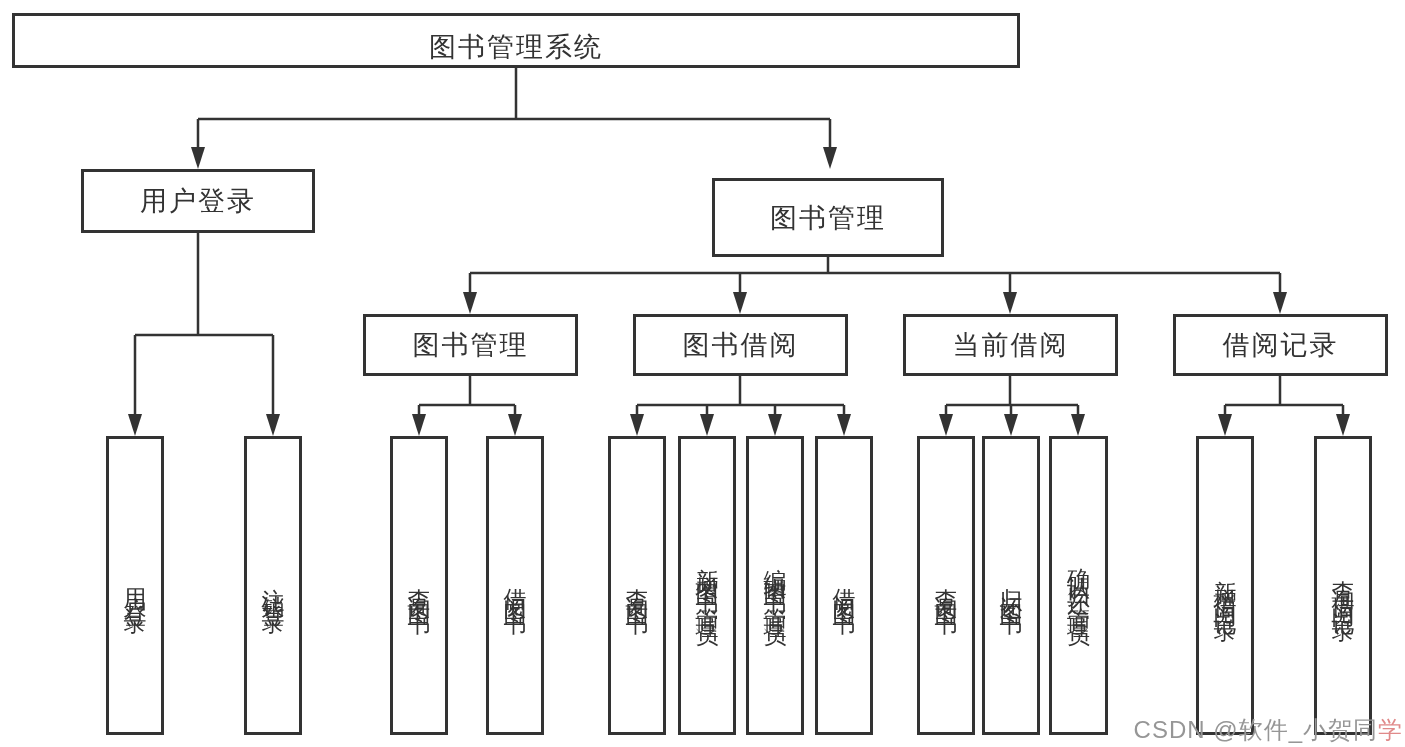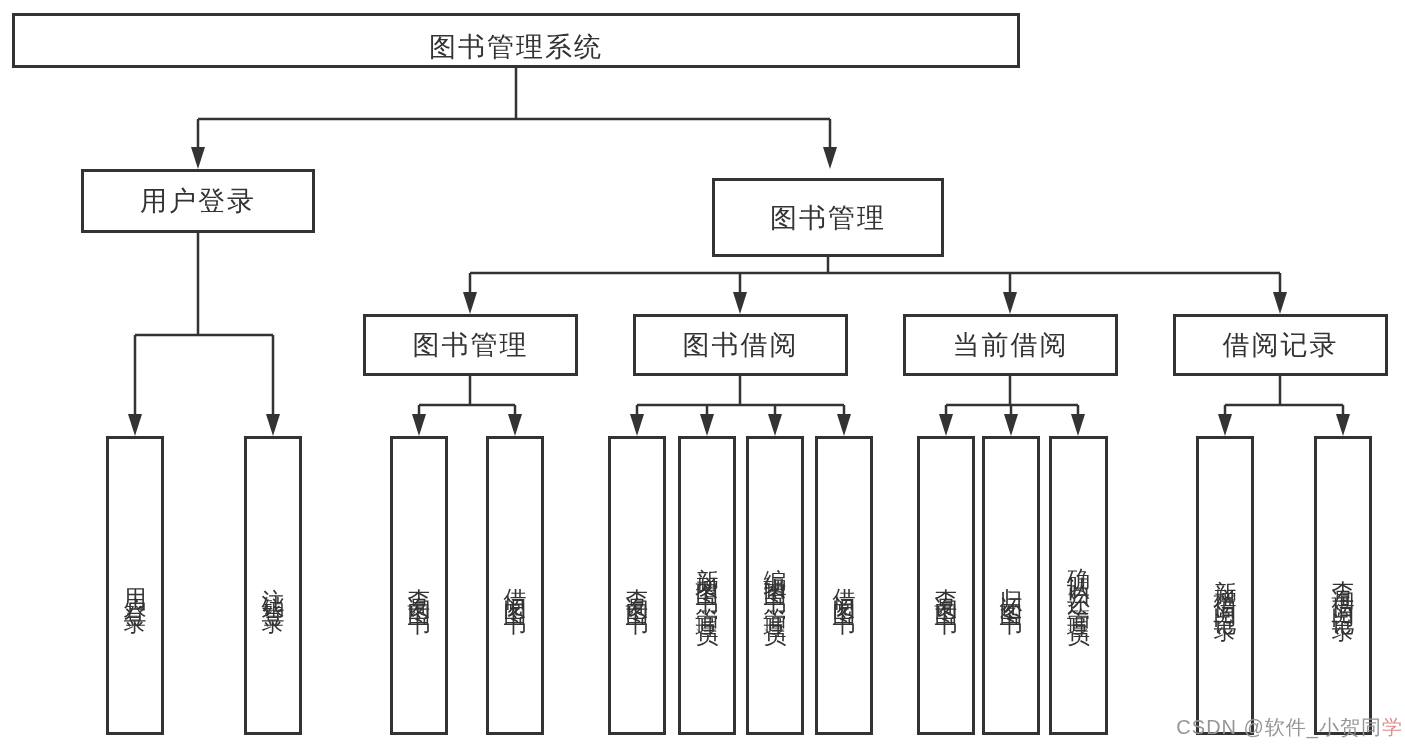--- a/index.html
+++ b/index.html
@@ -13,21 +13,21 @@
     display:flex;align-items:center;justify-content:center;z-index:2;
   }
   .hbox{font-size:27px;letter-spacing:2px;white-space:nowrap;}
   .vbox span{
     writing-mode:vertical-rl;text-orientation:mixed;
     font-size:23px;letter-spacing:8px;line-height:1;white-space:nowrap;
   }
   .root{font-size:27px;align-items:flex-end;}
   .watermark{
     position:absolute;top:714px;right:2px;z-index:3;
-    font-size:20px;letter-spacing:1px;white-space:nowrap;margin-left:6px;
+    font-size:24px;letter-spacing:1px;white-space:nowrap;margin-left:6px;
   }
   .wm-gray{color:#969696;}
   .wm-pink{color:#e08a8a;}
 </style>
 </head>
 <body>
 
 <div id="canvas">
 
   <svg id="wires" width="1405" height="747" viewBox="0 0 1405 747">

